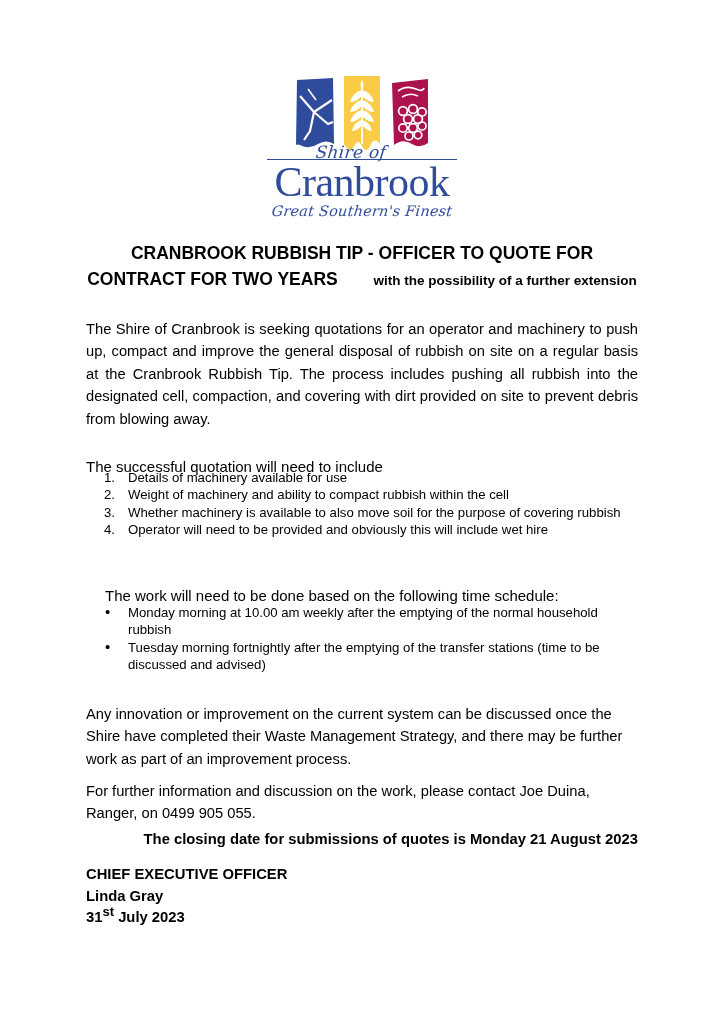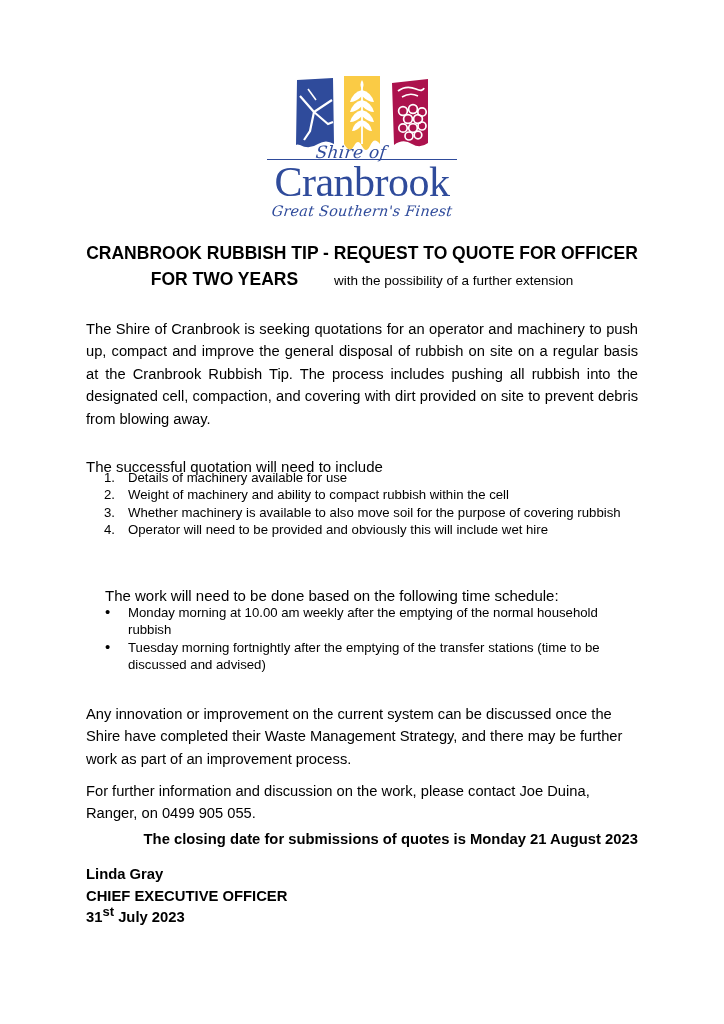--- a/index.html
+++ b/index.html
@@ -99,21 +99,21 @@
     left: 86px;
     top: 228px;
     width: 552px;
     text-align: center;
     font-weight: bold;
     font-size: 17.5px;
     line-height: 26px;
   }
   .doc-title .sub {
     font-size: 13.5px;
-    font-weight: normal;
+    font-weight: bold;
     margin-left: 32px;
   }
 
   
   .para {
     position: absolute;
     left: 86px;
     width: 552px;
     font-size: 14.7px;
     line-height: 22.6px;
@@ -281,21 +281,21 @@
 
       <div class="wordmark">
         <span class="shire-of">Shire of</span>
         <span class="cranbrook">Cranbrook</span>
         <span class="tagline">Great Southern's Finest</span>
       </div>
 
     </div>
   </div>
 
-  <h1 class="doc-title"><span>CRANBROOK RUBBISH TIP - REQUEST TO QUOTE FOR OFFICER FOR TWO YEARS</span><span class="sub"> with the possibility of a further extension</span></h1>
+  <h1 class="doc-title"><span>CRANBROOK RUBBISH TIP - OFFICER TO QUOTE FOR CONTRACT FOR TWO YEARS</span><span class="sub"> with the possibility of a further extension</span></h1>
 
   <p class="para justify" id="intro-paragraph">The Shire of Cranbrook is seeking quotations for an operator and machinery to push up, compact and improve the general disposal of rubbish on site on a regular basis at the Cranbrook Rubbish Tip. The process includes pushing all rubbish into the designated cell, compaction, and covering with dirt provided on site to prevent debris from blowing away.</p>
 
   <p class="section-head">The successful quotation will need to include</p>
 
   <ol class="num-list">
     <li>
       <span class="marker">1.</span>
       <span>Details of machinery available for use</span>
     </li>
@@ -326,18 +326,18 @@
     </li>
   </ul>
 
   <p class="para center" id="innovation-paragraph">Any innovation or improvement on the current system can be discussed once the Shire have completed their Waste Management Strategy, and there may be further work as part of an improvement process.</p>
 
   <p class="para center" id="contact-paragraph">For further information and discussion on the work, please contact Joe Duina, Ranger, on 0499 905 055.</p>
 
   <p class="closing">The closing date for submissions of quotes is Monday 21 August 2023</p>
 
   <div class="signature">
+    <div>CHIEF EXECUTIVE OFFICER</div>
     <div>Linda Gray</div>
-    <div>CHIEF EXECUTIVE OFFICER</div>
     <div><span>31</span><sup>st</sup><span> July 2023</span></div>
   </div>
 
 </div>
 
 </body></html>

